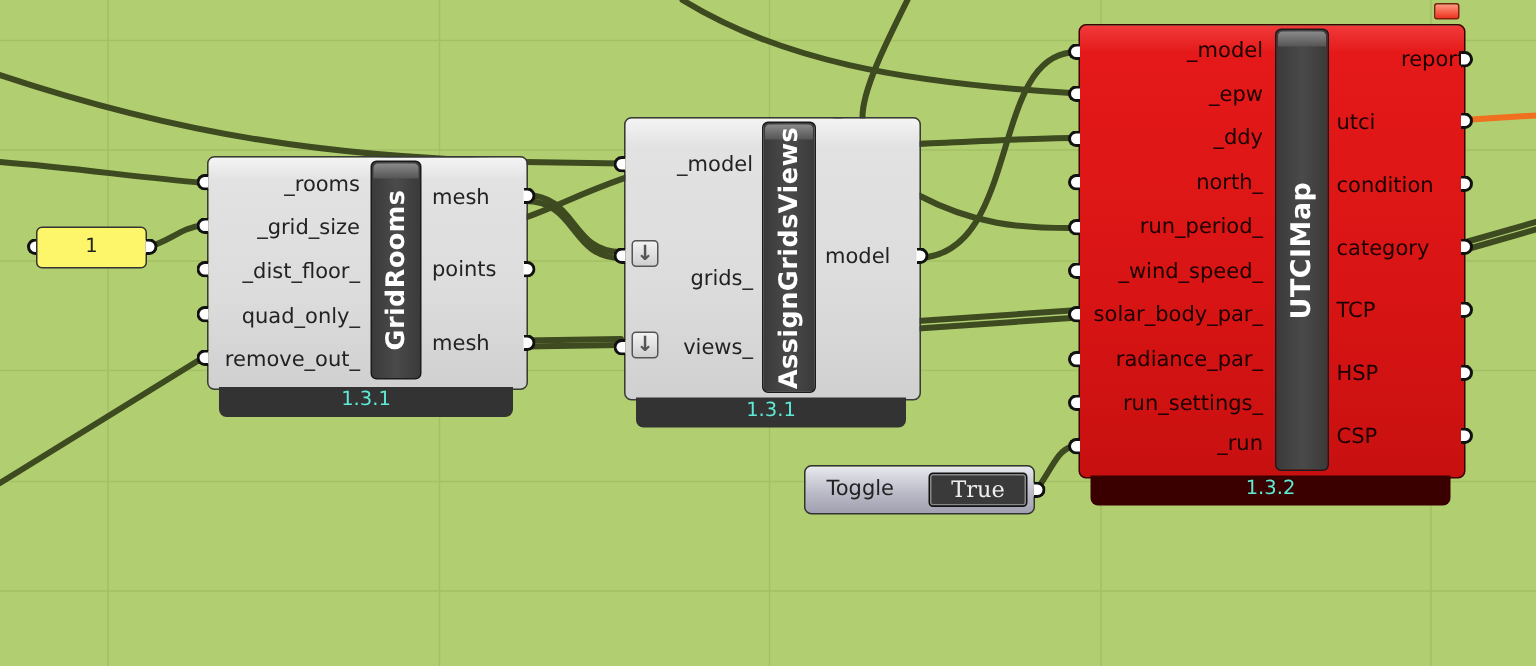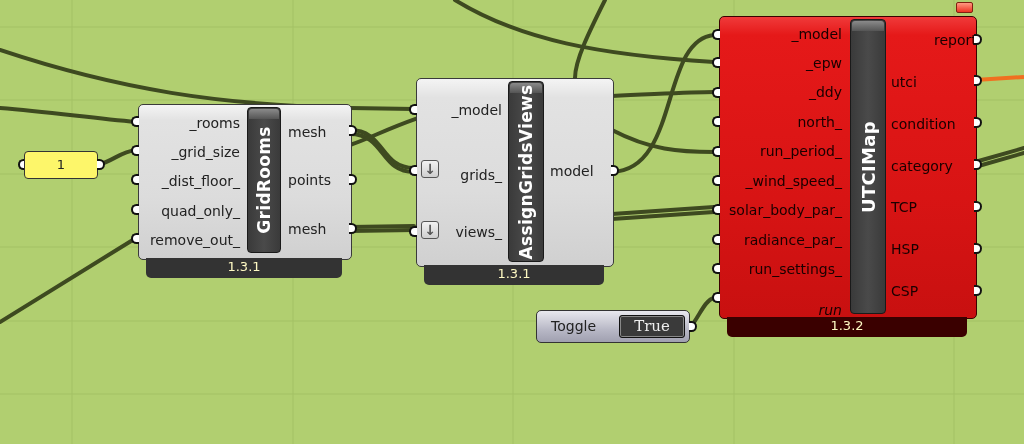--- a/index.html
+++ b/index.html
@@ -2,21 +2,21 @@
 <html><head>
 <meta charset="utf-8">
 <style>
   html, body { margin:0; padding:0; }
   body { width:1024px; height:444px; overflow:hidden; background:#b1cf70; position:relative; font-family:"DejaVu Sans", sans-serif; }
   .grid { position:absolute; inset:0; pointer-events:none; }
   .wires { position:absolute; left:0; top:0; width:1024px; height:444px; pointer-events:none; }
   .comp { position:absolute; box-sizing:border-box; }
   .body-grey { background:linear-gradient(#f4f4f4 0%, #e2e2e2 10%, #dcdcdc 60%, #d0d0d0 100%); border:1.5px solid #3a3a3a; border-radius:5px; }
   .body-red { background:linear-gradient(#f03a3a 0%, #e51919 6%, #d81414 60%, #c81010 100%); border:1.5px solid #3a0000; border-radius:5px; }
-  .ver { position:absolute; height:20px; color:#fef9c3; font-size:13px; text-align:center; line-height:18px; border-radius:0 0 5px 5px; }
+  .ver { position:absolute; height:20px; color:#5eead4; font-size:13px; text-align:center; line-height:18px; border-radius:0 0 5px 5px; }
   .ver.grey { background:#333; }
   .ver.red { background:#3a0000; }
   .nick { position:absolute; background:linear-gradient(90deg,#3a3a3a,#4a4a4a 50%,#3a3a3a); border:1.5px solid #1a1a1a; border-radius:4px; box-sizing:border-box; }
   .nick::before { content:""; position:absolute; left:1px; right:1px; top:1px; height:10px; border-radius:3px 3px 0 0; background:linear-gradient(#8a8a8a,#555); }
   .nick span { position:absolute; left:50%; top:50%; transform:translate(-50%,-50%) rotate(-90deg); color:#fff; font-weight:bold; font-size:17px; white-space:nowrap; letter-spacing:0.3px; }
   .lbl { position:absolute; font-size:14px; color:#222; white-space:nowrap; line-height:16px; }
   .lbl.r { text-align:right; }
   .red-c .lbl { color:#1a0000; }
   .grip { position:absolute; width:8px; height:11px; border:2px solid #111; background:#fff; box-sizing:border-box; }
   .grip.in { border-radius:6px 0 0 6px; border-right:none; }
@@ -117,21 +117,21 @@
 <div class="grip out" style="left:349px;top:174px;"></div>
 <div class="grip out" style="left:349px;top:223px;"></div>
 
 <div class="comp" style="left:416px;top:78px;width:196px;height:187px;">
   <div class="body-grey" style="position:absolute;left:0;top:0;width:196px;height:187px;"></div>
   <div class="nick" style="left:92px;top:3px;width:36px;height:181px;">
     <span>AssignGridsViews</span>
   </div>
   <div class="lbl r" style="right:110px;top:24px;">_model</div>
   <div class="flat-ico" style="left:5px;top:82px;">↓</div>
-  <div class="lbl r" style="right:110px;top:89px;">grids_</div>
+  <div class="lbl r" style="right:110px;top:100px;">grids_</div>
   <div class="flat-ico" style="left:5px;top:143px;">↓</div>
   <div class="lbl r" style="right:110px;top:146px;">views_</div>
   <div class="lbl" style="left:134px;top:85px;">model</div>
 </div>
 <div class="ver grey" style="left:424px;top:265px;width:180px;">1.3.1</div>
 <div class="grip in" style="left:409px;top:104px;"></div>
 <div class="grip in" style="left:409px;top:165px;"></div>
 <div class="grip in" style="left:409px;top:226px;"></div>
 <div class="grip out" style="left:611px;top:165px;"></div>
 
@@ -143,21 +143,21 @@
   </div>
   <div class="lbl r" style="right:133px;top:10px;">_model</div>
   <div class="lbl r" style="right:133px;top:39px;">_epw</div>
   <div class="lbl r" style="right:133px;top:68px;">_ddy</div>
   <div class="lbl r" style="right:133px;top:98px;">north_</div>
   <div class="lbl r" style="right:133px;top:127px;">run_period_</div>
   <div class="lbl r" style="right:133px;top:157px;">_wind_speed_</div>
   <div class="lbl r" style="right:133px;top:186px;">solar_body_par_</div>
   <div class="lbl r" style="right:133px;top:216px;">radiance_par_</div>
   <div class="lbl r" style="right:133px;top:245px;">run_settings_</div>
-  <div class="lbl r" style="right:133px;top:286px;font-style:italic;">_run</div>
+  <div class="lbl r" style="right:133px;top:272px;">_run</div>
   <div class="lbl" style="left:172px;top:16px;margin-left:43px;">report</div>
   <div class="lbl" style="left:172px;top:58px;text-align:right;">utci</div>
   <div class="lbl" style="left:172px;top:100px;">condition</div>
   <div class="lbl" style="left:172px;top:142px;">category</div>
   <div class="lbl" style="left:172px;top:183px;">TCP</div>
   <div class="lbl" style="left:172px;top:225px;">HSP</div>
   <div class="lbl" style="left:172px;top:267px;">CSP</div>
 </div>
 <div class="ver red" style="left:727px;top:317px;width:240px;">1.3.2</div>
 <div class="grip in" style="left:712px;top:29px;"></div>

